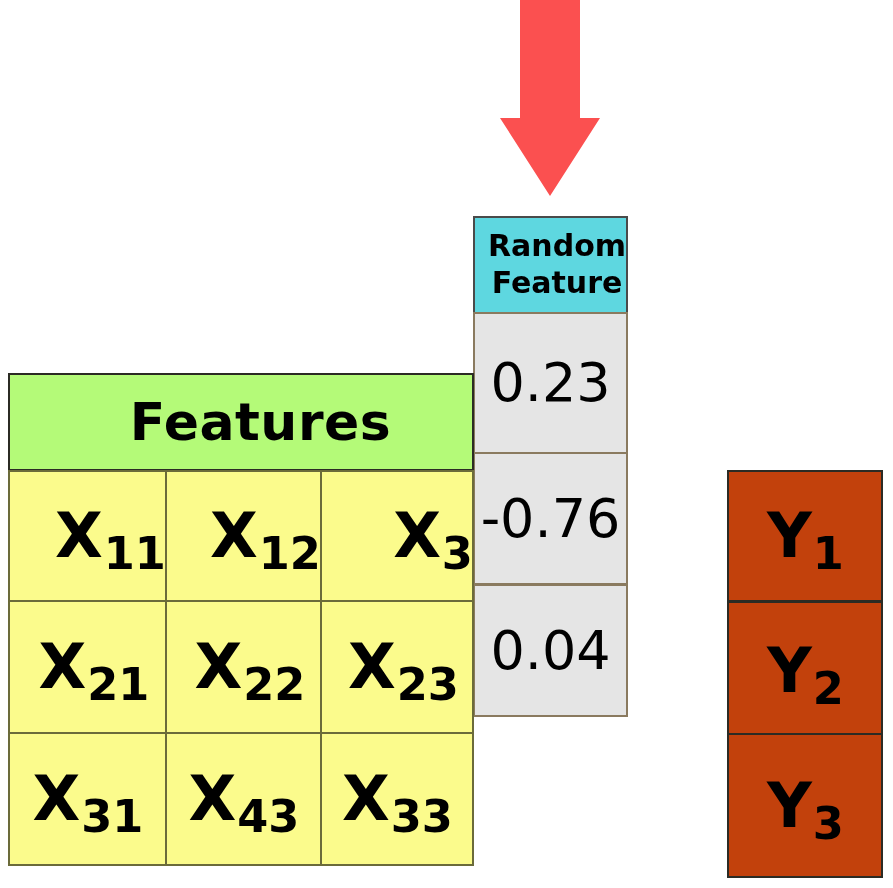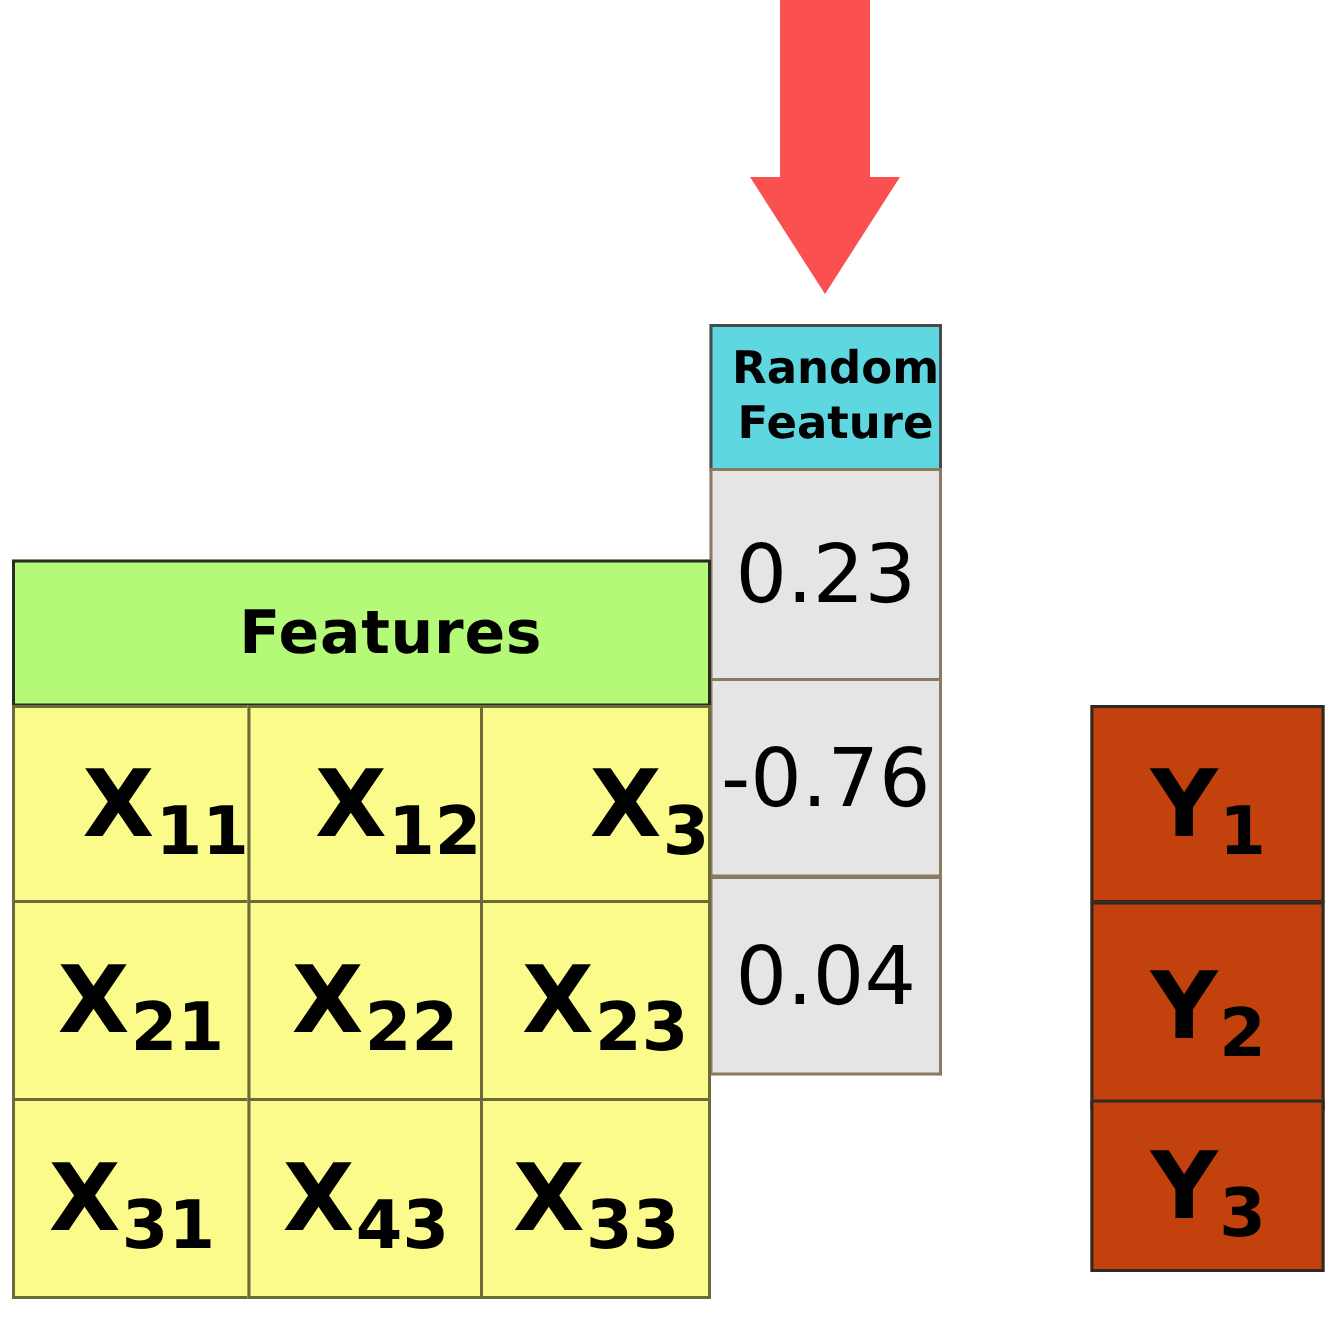--- a/index.html
+++ b/index.html
@@ -34,21 +34,21 @@
   }
 
   
   .features-header {
     left: 8px;
     top: 373px;
     width: 466px;
     height: 98px;
     background: #b4fa78;
     border: 2px solid #2b2b24;
-    font-size: 40px;
+    font-size: 52px;
     font-weight: bold;
     letter-spacing: 0.5px;
     padding-left: 39px;
   }
   .feat-cell {
     background: #fbfb8c;
     border: 2px solid #6b6b3a;
     font-size: 62px;
     font-weight: bold;
   }
@@ -99,21 +99,21 @@
   .tgt-cell {
     left: 727px;
     width: 156px;
     background: #c2410c;
     border: 2px solid #2b2b24;
     font-size: 62px;
     font-weight: bold;
   }
   .tgt-r1 { top: 470px; height: 132px; }
   .tgt-r2 { top: 601px; height: 139px; }
-  .tgt-r3 { top: 733px; height: 115px; }
+  .tgt-r3 { top: 733px; height: 145px; }
 
   
   .sym { position: relative; }
   .sym sub {
     font-size: 0.72em;
     vertical-align: baseline;
     position: relative;
     top: 0.28em;
     left: 0.02em;
     font-weight: bold;

